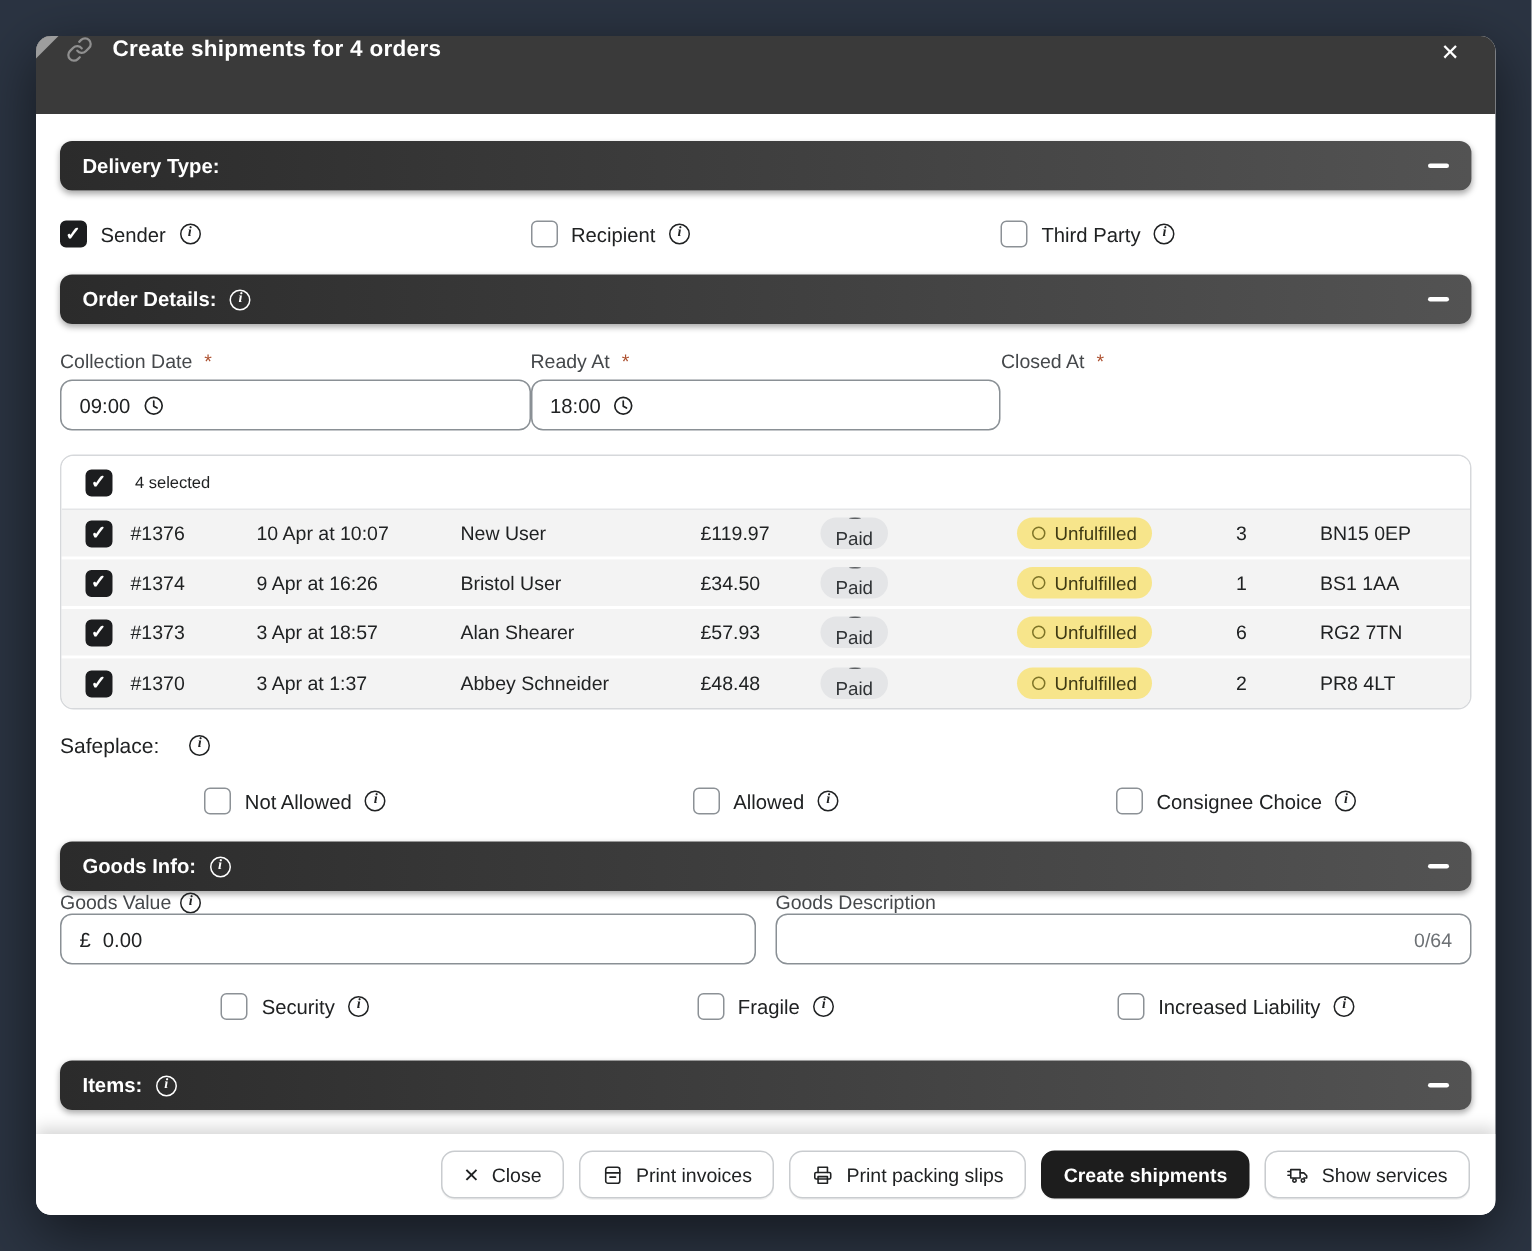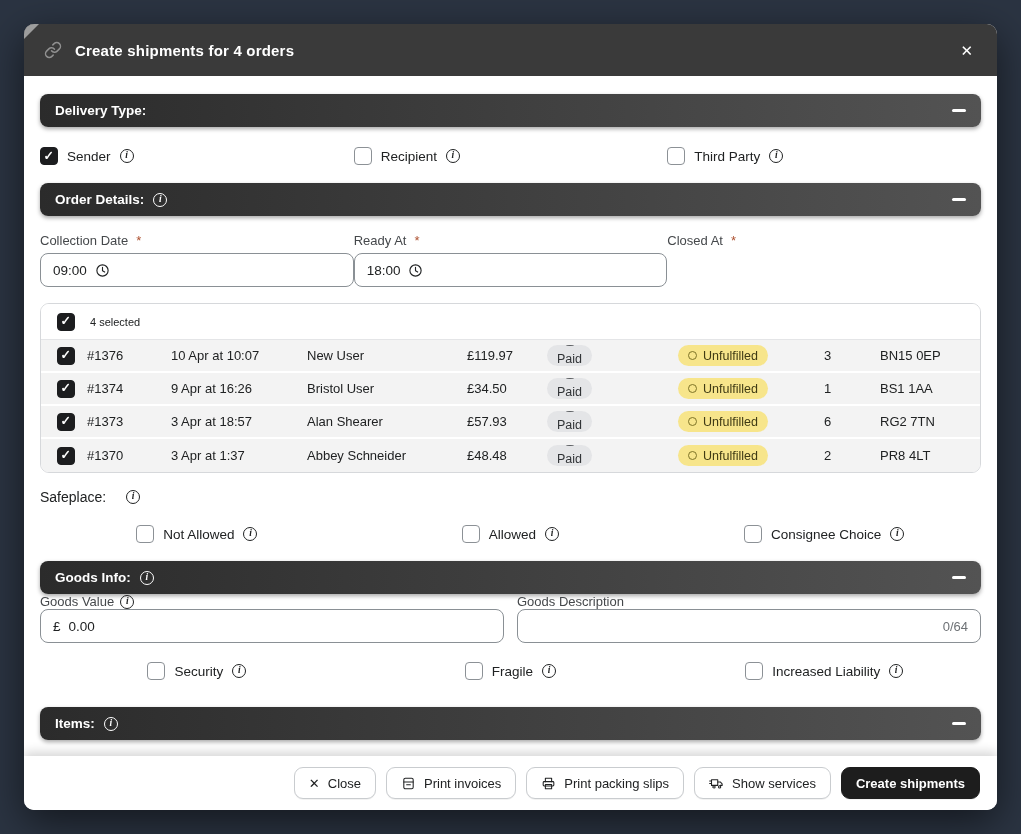--- a/index.html
+++ b/index.html
@@ -14,21 +14,21 @@
   .modal {
     position:absolute; left:24px; top:24px;
     width:973px; height:786px;
     background:#fff; border-radius:10px;
     overflow:hidden;
     box-shadow:0 12px 40px rgba(0,0,0,.55);
   }
   
   .modal-header {
     position:relative; height:52px; background:#3a3a3a;
-    display:flex; align-items:center; padding:0 20px;
+    display:flex; padding:0 20px;
   }
   .corner-fold {
     position:absolute; top:0; left:0; width:0; height:0;
     border-top:15px solid #9d9d9d; border-right:15px solid transparent;
   }
   .link-ic { width:18px; height:18px; margin-right:13px; flex:0 0 auto; }
   .link-ic svg { stroke:#8f8f8f; fill:none; stroke-width:2; stroke-linecap:round; stroke-linejoin:round; width:18px; height:18px; }
   .modal-title { color:#fff; font-weight:700; font-size:15px; letter-spacing:.2px; }
   .modal-close { margin-left:auto; color:#fff; font-size:15px; cursor:pointer; line-height:1; padding:4px; }
 
@@ -368,29 +368,29 @@
       <span>Print invoices</span>
     </button>
     <button class="btn">
       <svg viewBox="0 0 24 24">
           <path d="M7 9V3.5h10V9"></path>
           <rect x="3.5" y="9" width="17" height="7" rx="1.5"></rect>
           <rect x="7" y="13.5" width="10" height="7"></rect>
         </svg>
       <span>Print packing slips</span>
     </button>
+    <button class="btn primary">
+      <span>Create shipments</span>
+    </button>
     <button class="btn">
       <svg viewBox="0 0 24 24">
           <line x1="1" y1="8" x2="3.5" y2="8"></line>
           <line x1="1" y1="12" x2="3.5" y2="12"></line>
           <rect x="4" y="6" width="10" height="9"></rect>
           <path d="M14 9.5h4l3 3V15h-3"></path>
           <circle cx="8" cy="17.5" r="1.8"></circle>
           <circle cx="17" cy="17.5" r="1.8"></circle>
         </svg>
       <span>Show services</span>
     </button>
-    <button class="btn primary">
-      <span>Create shipments</span>
-    </button>
   </div>
 
 </div>
 
 </body></html>

